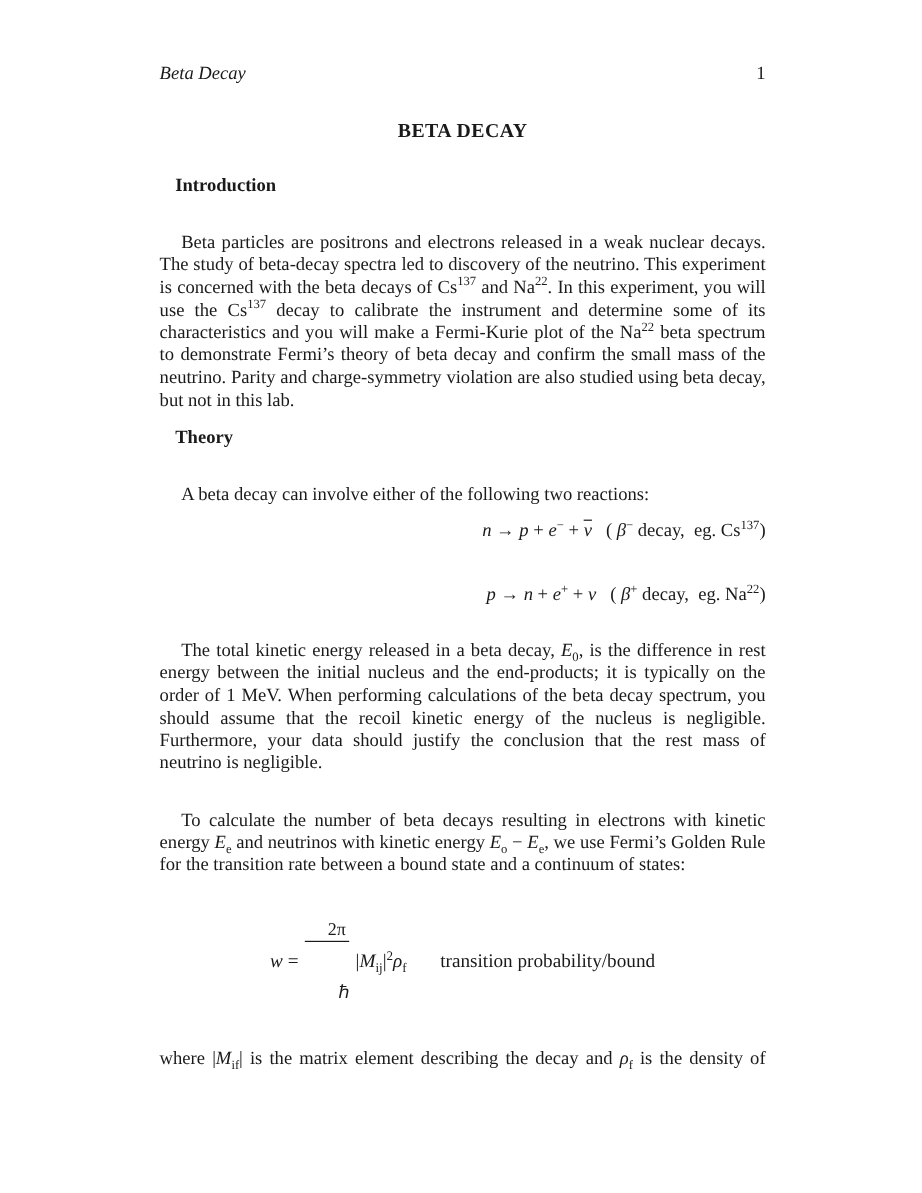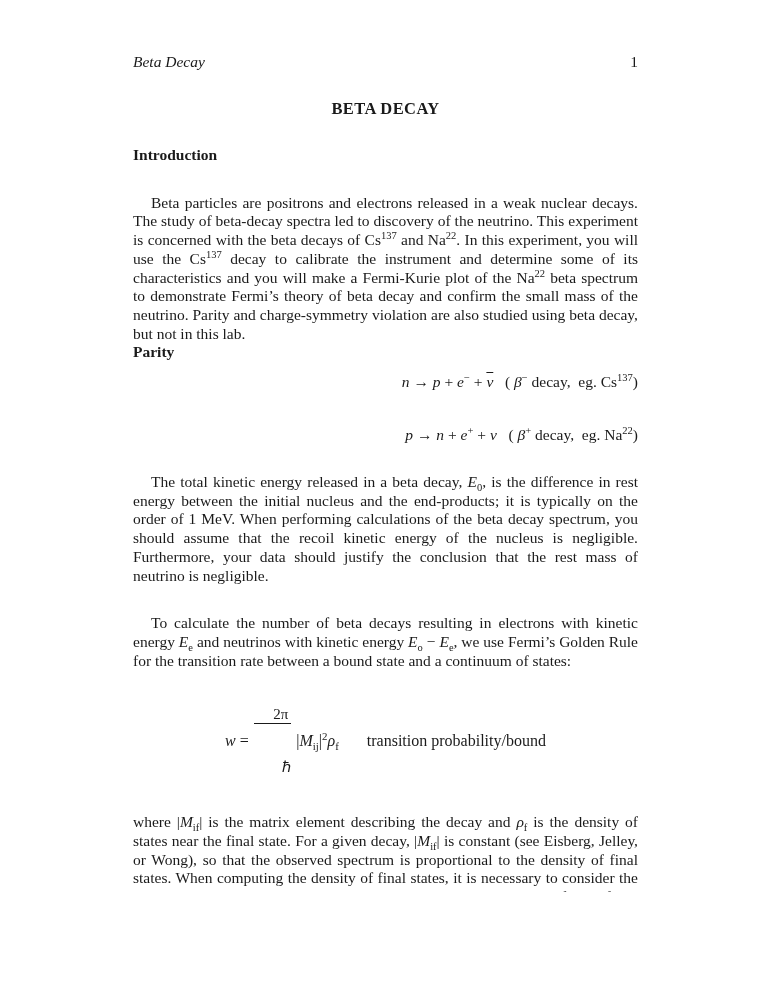--- a/index.html
+++ b/index.html
@@ -9,21 +9,21 @@
     color:#1a1a1a;overflow:hidden;
   }
   .content{position:absolute;left:133px;top:52px;width:505px;}
   .header{display:flex;justify-content:space-between;font-size:15.5px;line-height:19px;}
   .running-title{font-style:italic;}
   .doc-title{
     text-align:center;font-weight:bold;font-size:16.5px;
     letter-spacing:.4px;margin:28px 0 0 0;line-height:19px;
   }
   h2.sec{
-    font-size:15.5px;font-weight:bold;margin:0;line-height:18.7px;
+    font-size:15.5px;font-weight:bold;margin:13px;line-height:18.7px;
   }
   h2.sec.first{margin-top:28px;}
   p.body{
     font-size:15.5px;line-height:18.7px;margin:0;text-align:justify;
   }
   p.indent{text-indent:18px;margin-top:29px;}
   .equation{
     text-align:right;font-size:15.5px;line-height:19px;
     white-space:pre-wrap;
   }
@@ -55,21 +55,22 @@
     <div class="header">
       <span class="running-title">Beta Decay</span>
       <span>1</span>
     </div>
 
     <div class="doc-title">BETA DECAY</div>
 
     <h2 class="sec first">Introduction</h2>
     <p class="body indent">Beta particles are positrons and electrons released in a weak nuclear decays. The study of beta-decay spectra led to discovery of the neutrino. This experiment is concerned with the beta decays of Cs<sup>137</sup> and Na<sup>22</sup>. In this experiment, you will use the Cs<sup>137</sup> decay to calibrate the instrument and determine some of its characteristics and you will make a Fermi-Kurie plot of the Na<sup>22</sup> beta spectrum to demonstrate Fermi’s theory of beta decay and confirm the small mass of the neutrino. Parity and charge-symmetry violation are also studied using beta decay, but not in this lab.</p>
 
-    <h2 class="sec">Parity</h2>
+    <h2 class="sec">Theory</h2>
+    <p class="body indent">A beta decay can involve either of the following two reactions:</p>
 
     <div class="equation eq1"><i class="mv">n</i> → <i class="mv">p</i> + <i class="mv">e</i><sup>−</sup> + <span class="ov"><i class="mv">ν</i></span>   ( <i class="mv">β</i><sup>−</sup> decay,  eg. Cs<sup>137</sup>)</div>
     <div class="equation eq2"><i class="mv">p</i> → <i class="mv">n</i> + <i class="mv">e</i><sup>+</sup> + <i class="mv">ν</i>   ( <i class="mv">β</i><sup>+</sup> decay,  eg. Na<sup>22</sup>)</div>
 
     <p class="body indent">The total kinetic energy released in a beta decay, <i class="mv">E</i><sub>0</sub>, is the difference in rest energy between the initial nucleus and the end-products; it is typically on the order of 1 MeV. When performing calculations of the beta decay spectrum, you should assume that the recoil kinetic energy of the nucleus is negligible. Furthermore, your data should justify the conclusion that the rest mass of neutrino is negligible.</p>
     <p class="body indent">To calculate the number of beta decays resulting in electrons with kinetic energy <i class="mv">E</i><sub>e</sub> and neutrinos with kinetic energy <i class="mv">E</i><sub>o</sub> − <i class="mv">E</i><sub>e</sub>, we use Fermi’s Golden Rule for the transition rate between a bound state and a continuum of states:</p>
 
     <div class="eq-row">
       <span class="eq-main">
         <span><i class="mv">w</i> =</span>

